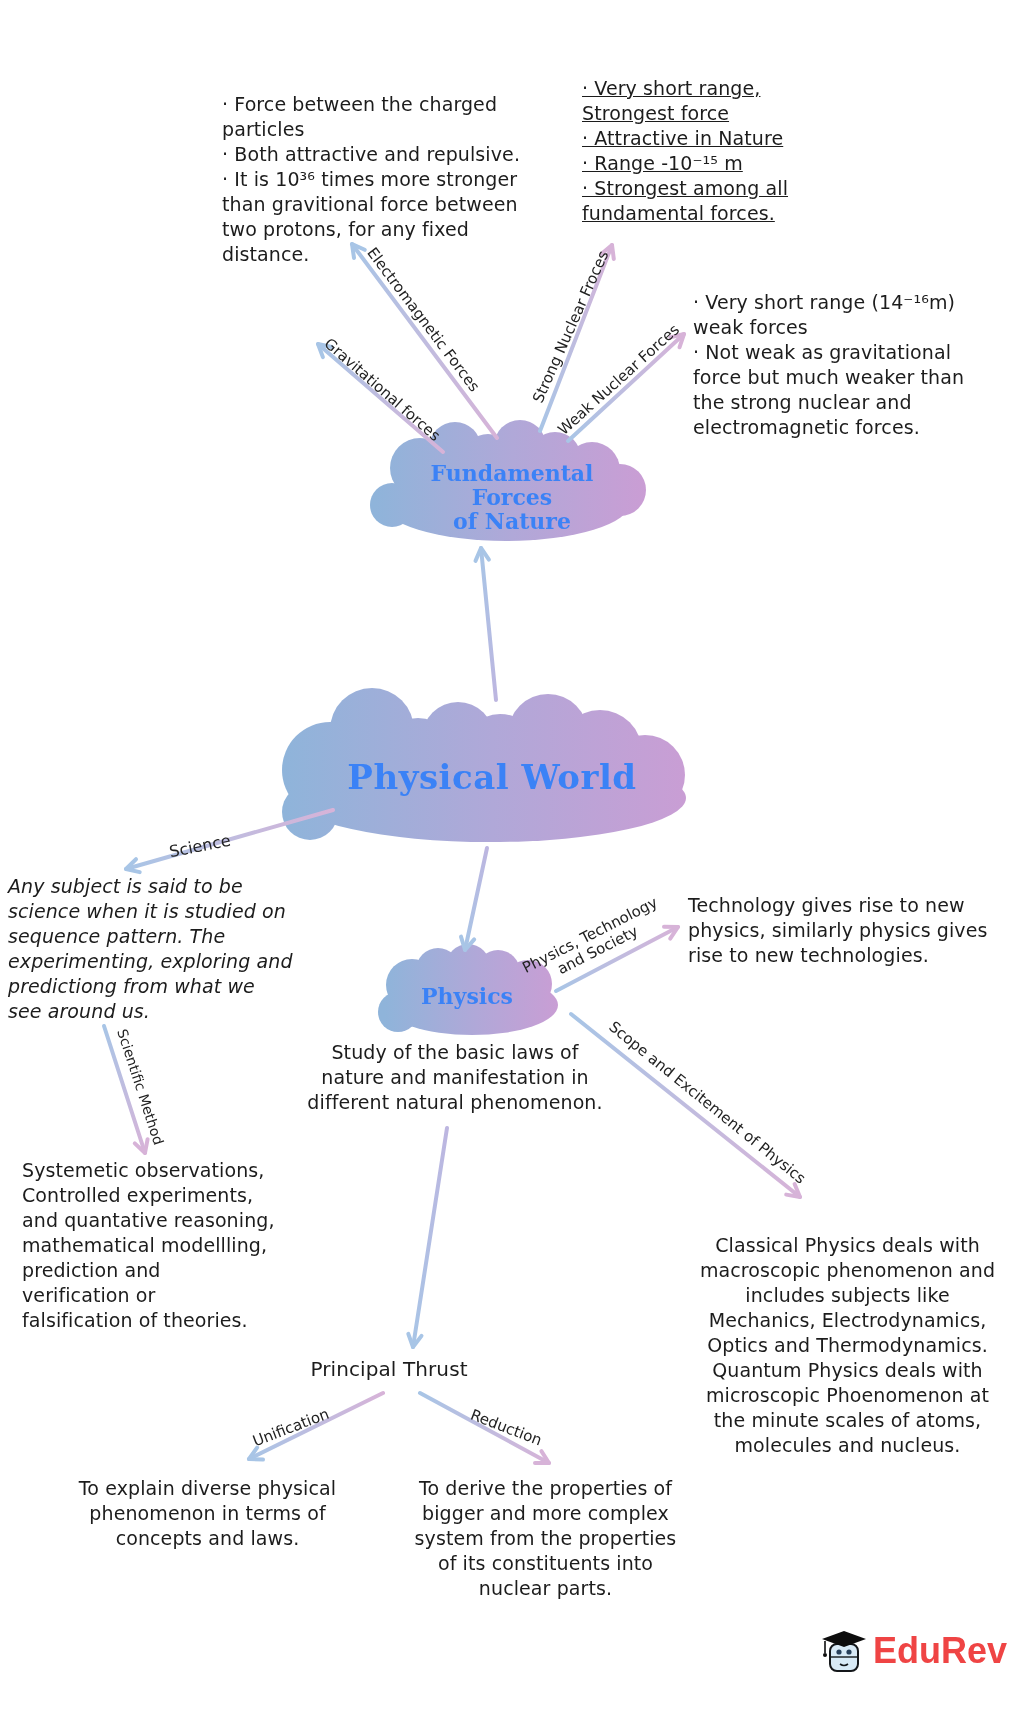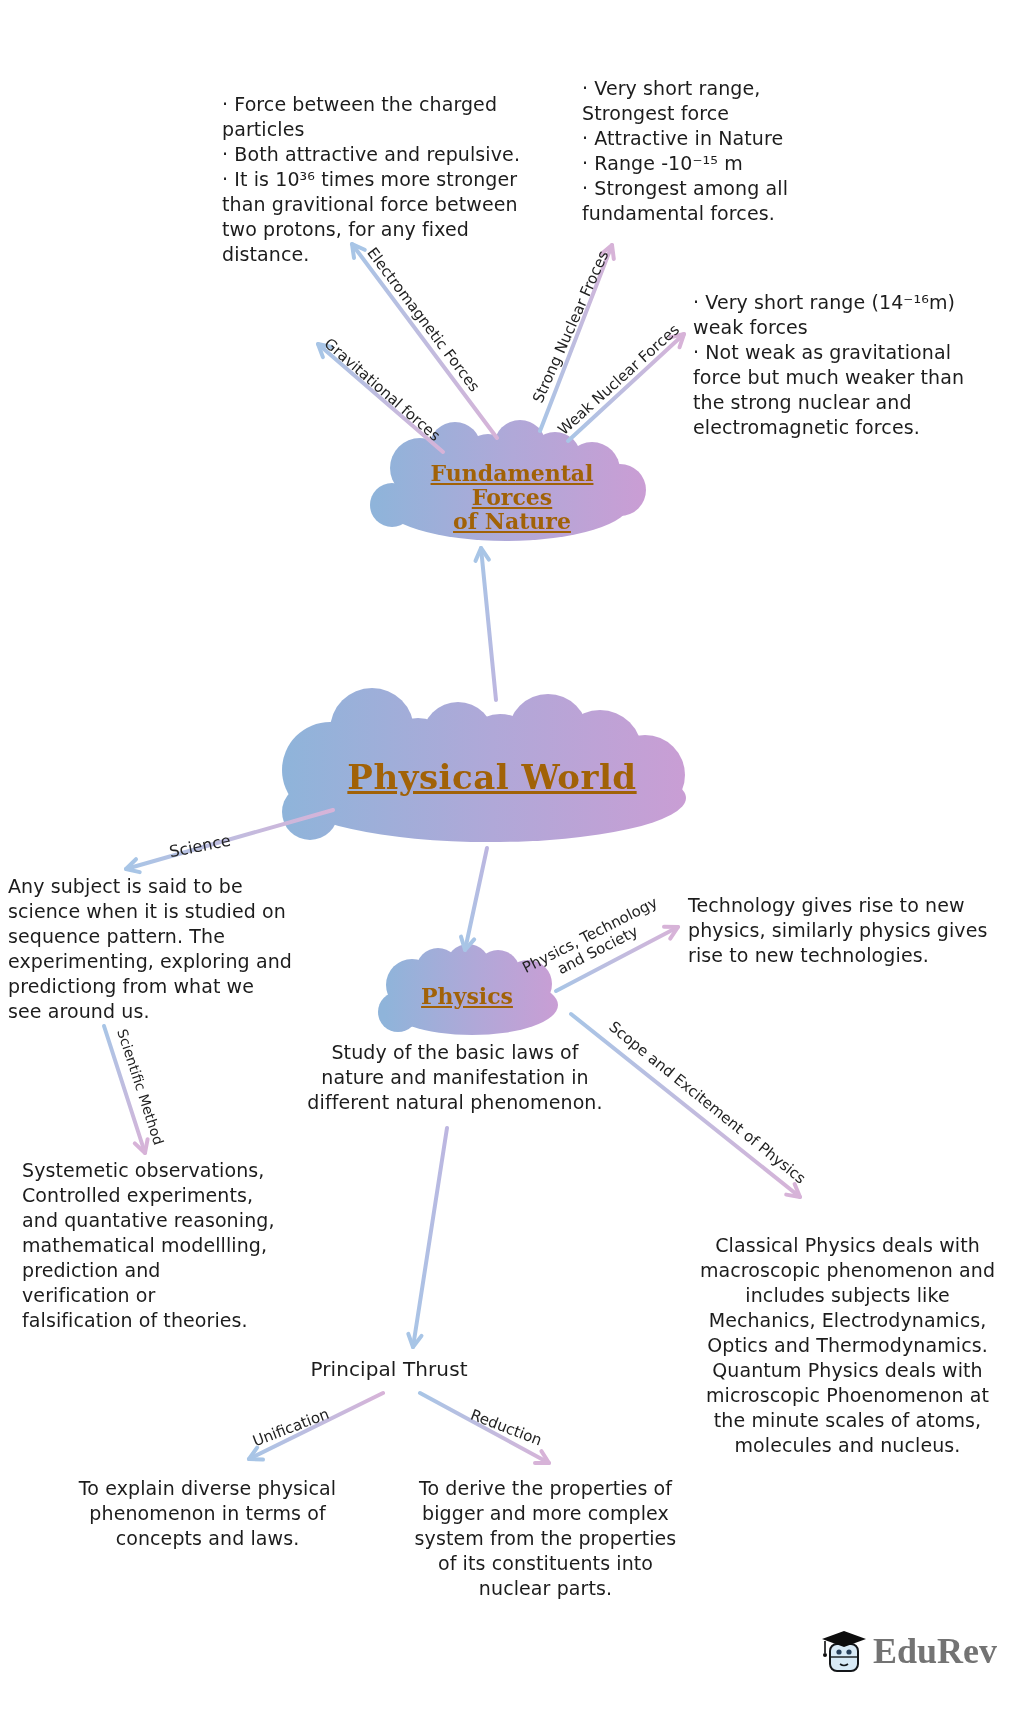--- a/index.html
+++ b/index.html
@@ -14,33 +14,33 @@
     font-size:19px; line-height:25px; color:#1c1c1c;
     letter-spacing:0.1px;
   }
   .note.center { text-align:center; }
   .blabel {
     position:absolute; white-space:pre; text-align:center;
     font-size:15px; line-height:17px; color:#222222;
   }
   .cloud-title {
     position:absolute; white-space:pre-line; text-align:center;
-    font-family:"DejaVu Serif", serif; font-weight:700; color:#a16207;text-decoration:underline;
+    font-family:"DejaVu Serif", serif; font-weight:700; color:#3b82f6;
   }
   #pw-title   { font-size:34px; letter-spacing:0.5px; }
   #ff-title   { font-size:22px; line-height:24px; }
   #phy-title  { font-size:22px; }
   #principal-thrust { font-size:20px; }
   #logo {
     position:absolute; left:818px; top:1624px;
     display:flex; align-items:center; gap:5px;
   }
   #logo-text {
-    font-family:Liberation Serif, serif; font-weight:700;
-    font-size:36px; color:#737373; letter-spacing:0px;
+    font-family:Liberation Sans, sans-serif; font-weight:700;
+    font-size:36px; color:#ef4444; letter-spacing:0px;
   }
 </style>
 </head>
 <body>
 
 <div id="canvas">
 
   <svg id="diagram-svg" width="1024" height="1710" viewBox="0 0 1024 1710">
     <defs id="svg-defs">
       <linearGradient id="gradFF" gradientUnits="userSpaceOnUse" x1="375" y1="0" x2="650" y2="0">
@@ -209,33 +209,33 @@
   <div id="pw-title" class="cloud-title" style="left:492px; top:777px; transform:translate(-50%,-50%);">Physical World</div>
   <div id="phy-title" class="cloud-title" style="left:467px; top:996px; transform:translate(-50%,-50%);">Physics</div>
 
   <div class="note" style="left:222px; top:64px; width:312px;margin-top:28px;">· Force between the charged
 particles
 · Both attractive and repulsive.
 · It is 10³⁶ times more stronger
 than gravitional force between
 two protons, for any fixed
 distance.</div>
-  <div class="note" style="left:582px; top:76px; width:235px;">· Very short range,
+  <div class="note" style="left:582px; top:76px; width:235px;text-decoration:underline;">· Very short range,
 Strongest force
 · Attractive in Nature
 · Range -10⁻¹⁵ m
 · Strongest among all
 fundamental forces.</div>
   <div class="note" style="left:693px; top:290px; width:320px;">· Very short range (14⁻¹⁶m)
 weak forces
 · Not weak as gravitational
 force but much weaker than
 the strong nuclear and
 electromagnetic forces.</div>
-  <div class="note" style="left:8px; top:874px; width:290px;">Any subject is said to be
+  <div class="note" style="left:8px; top:874px; width:290px;font-style:italic;">Any subject is said to be
 science when it is studied on
 sequence pattern. The
 experimenting, exploring and
 predictiong from what we
 see around us.</div>
   <div class="note" style="left:688px; top:893px; width:330px;">Technology gives rise to new
 physics, similarly physics gives
 rise to new technologies.</div>
   <div class="note center" style="left:298px; top:1040px; width:314px;">Study of the basic laws of
 nature and manifestation in

